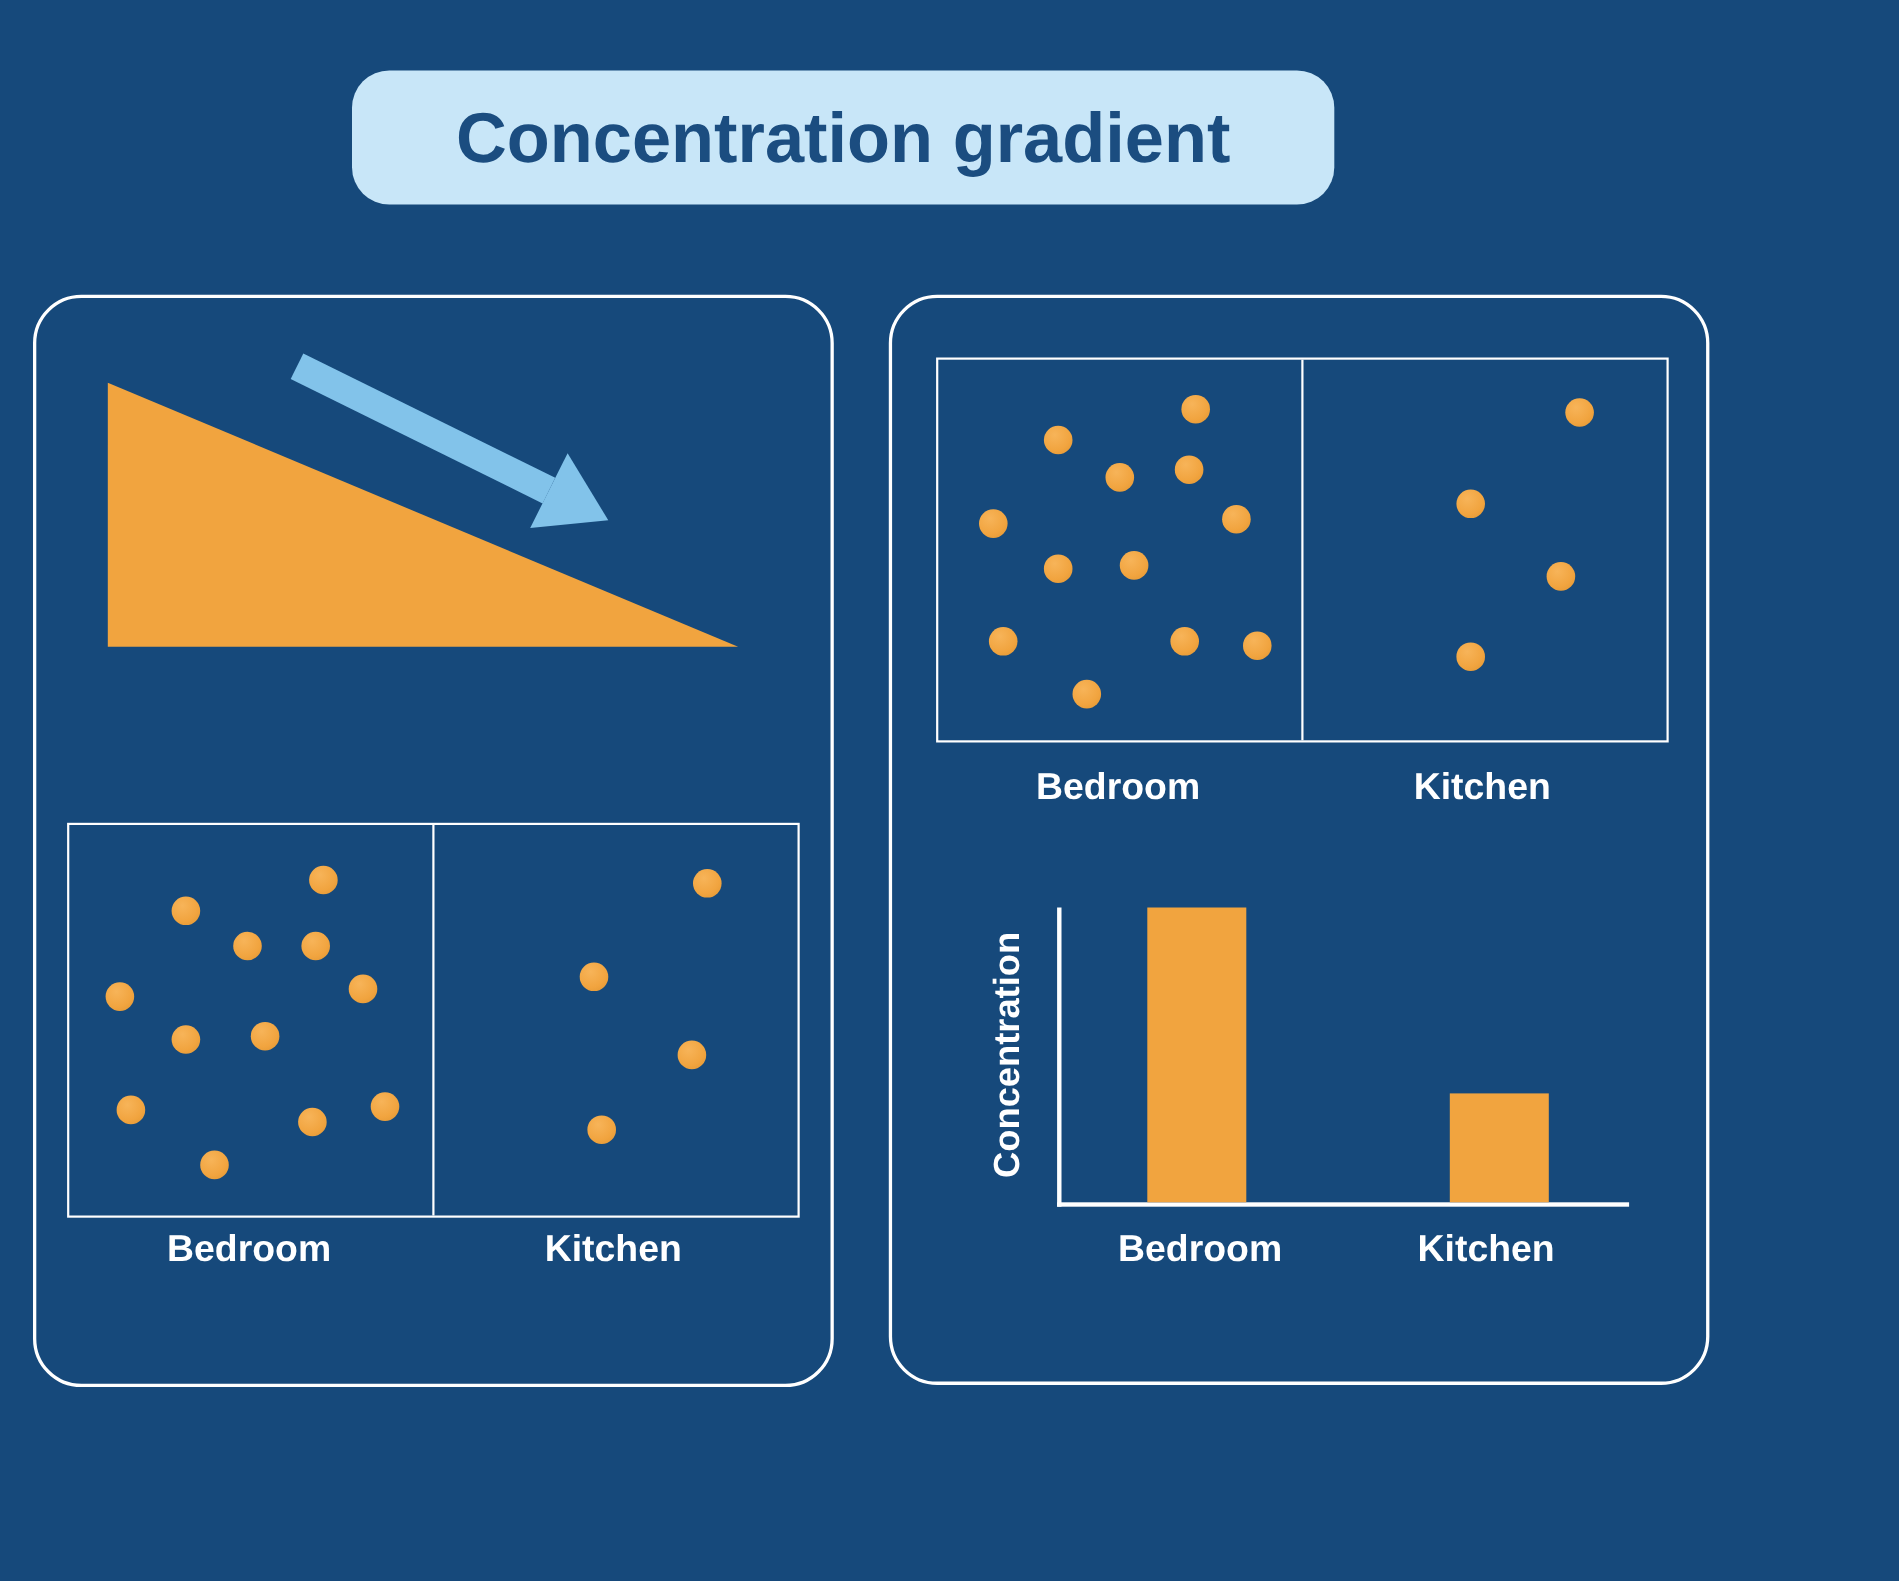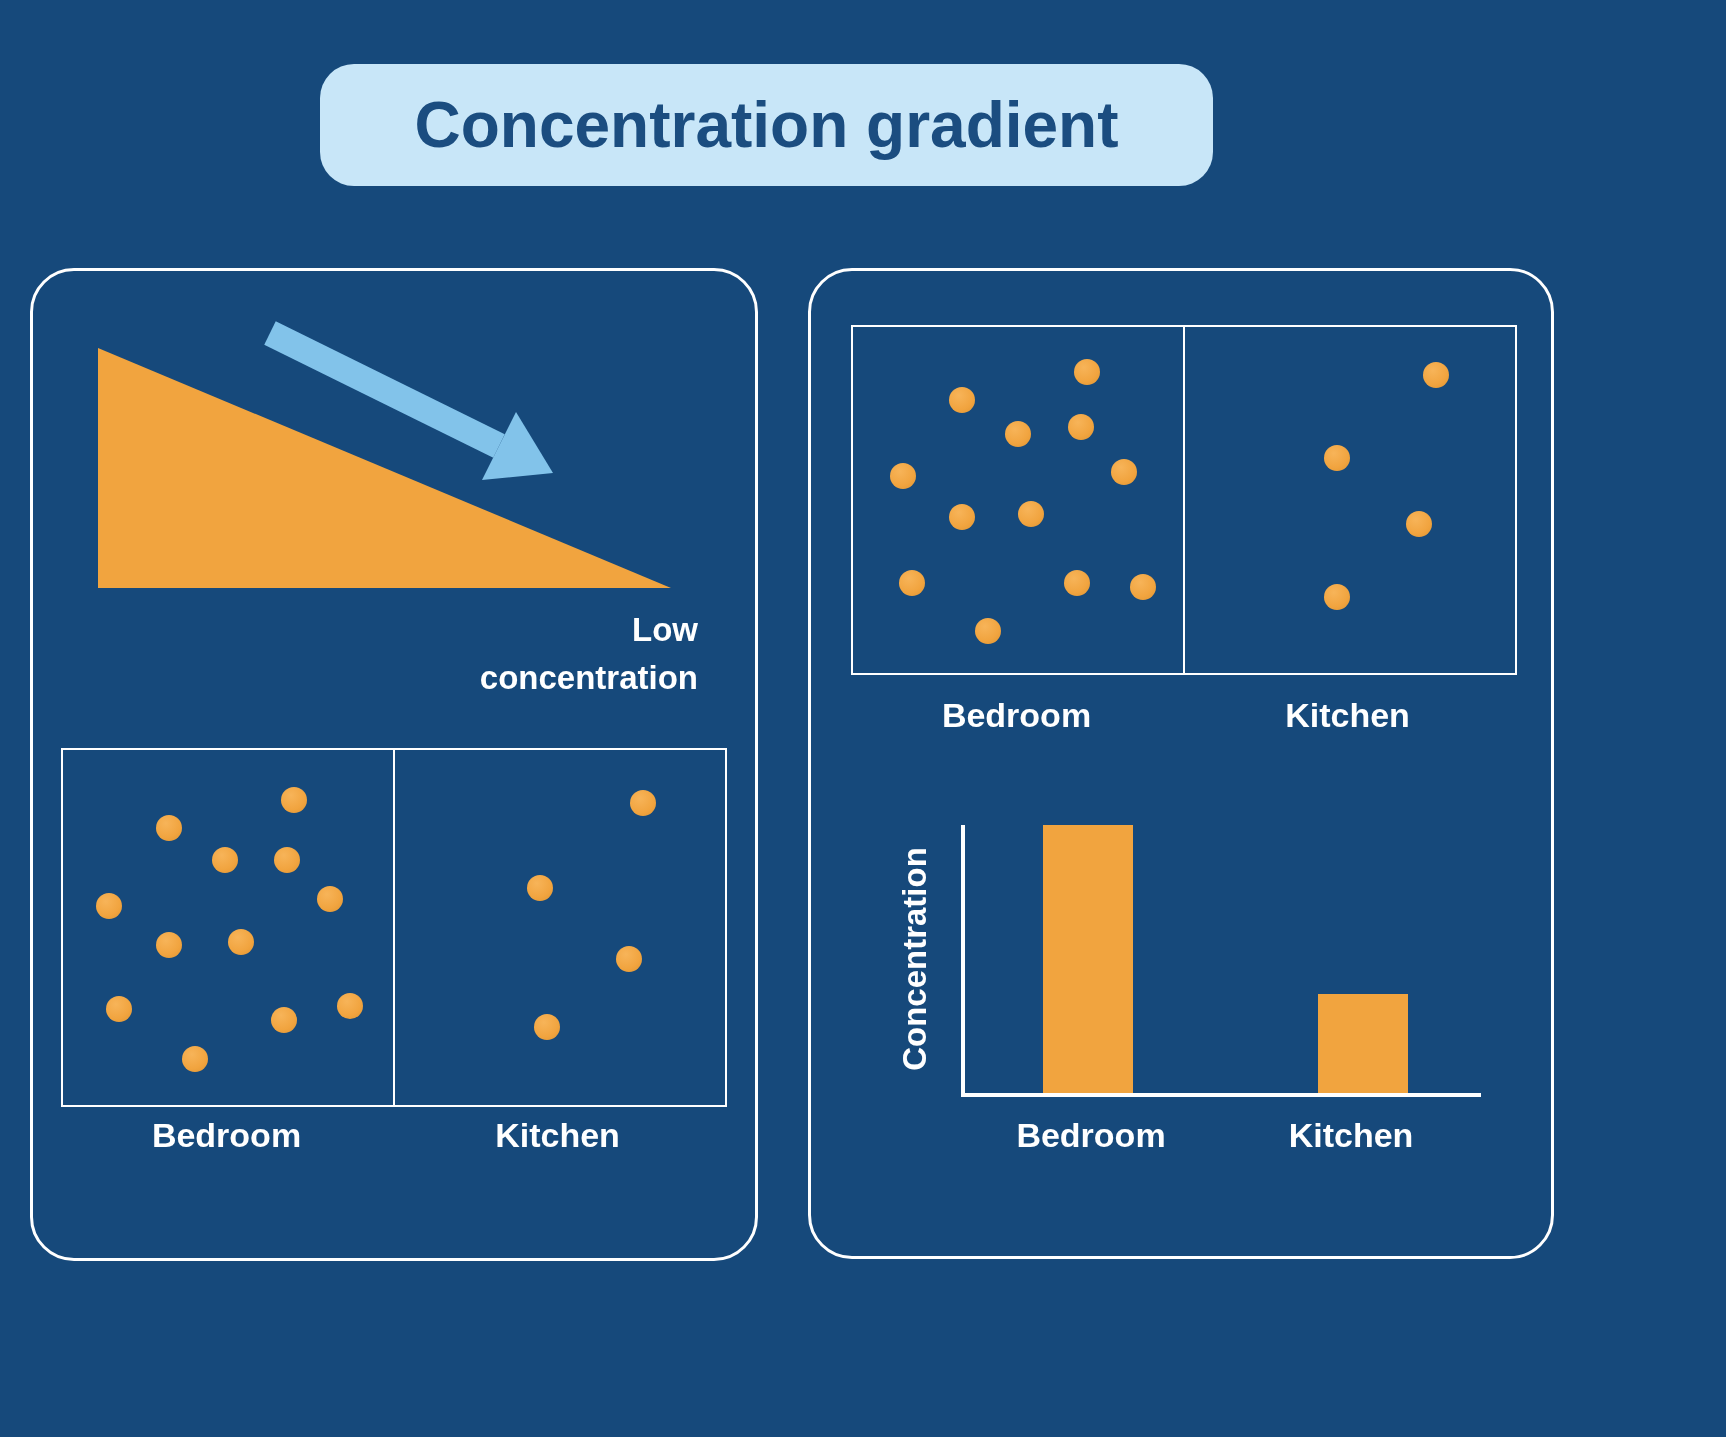--- a/index.html
+++ b/index.html
@@ -109,21 +109,20 @@
   <header class="title-bubble">
     <h1>Concentration gradient</h1>
   </header>
 
   <section class="panel left-panel">
     <svg class="gradient-figure" viewBox="0 0 722 330" aria-hidden="true">
       <polygon class="tri" points="65,77 65,317 638,317"></polygon>
       <line class="arrow-shaft" x1="237" y1="62" x2="466" y2="175"></line>
       <polygon class="arrow-head" points="520,202 449,209 483,141"></polygon>
     </svg>
-    <div class="hl-label hl-low">Low concentration</div>
 
     <div class="room-box">
       <div class="room">
           <span class="dot" style="left: 32%; top: 22%;"></span>
           <span class="dot" style="left: 70%; top: 14%;"></span>
           <span class="dot" style="left: 49%; top: 31%;"></span>
           <span class="dot" style="left: 68%; top: 31%;"></span>
           <span class="dot" style="left: 14%; top: 44%;"></span>
           <span class="dot" style="left: 81%; top: 42%;"></span>
           <span class="dot" style="left: 32%; top: 55%;"></span>

